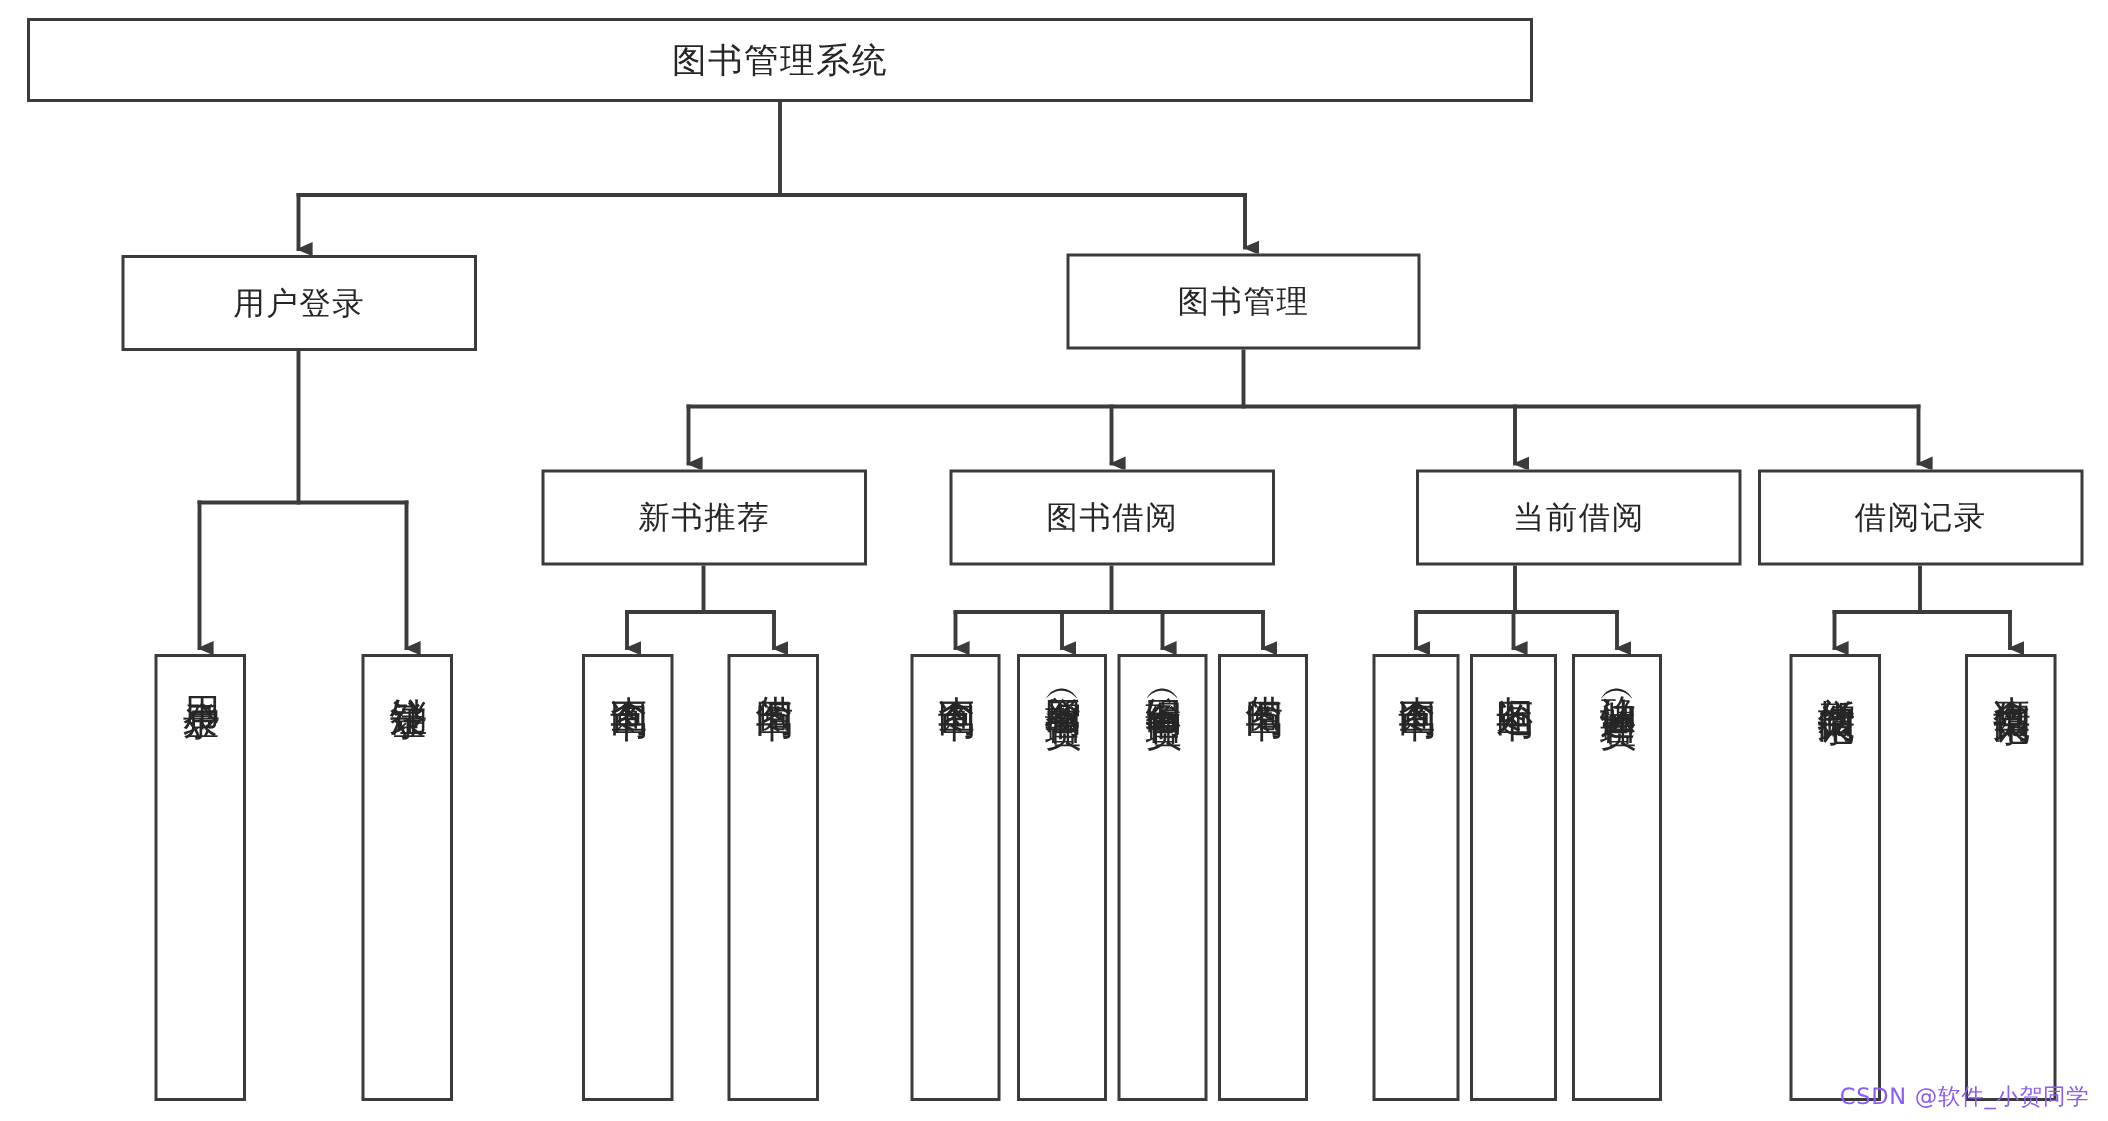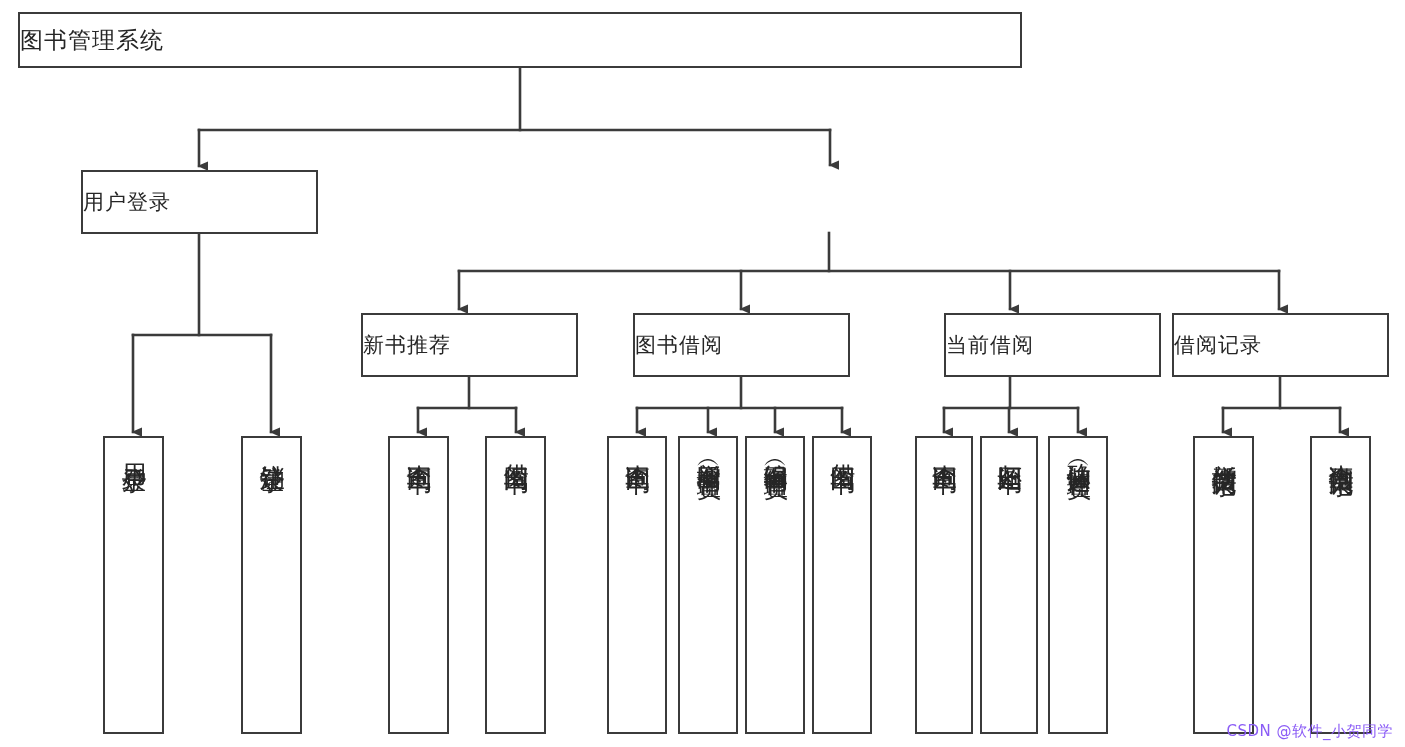--- a/index.html
+++ b/index.html
@@ -16,21 +16,21 @@
   #wires{position:absolute;left:0;top:0;width:1405px;height:747px;}
 
   
   .node{
     position:absolute;
     box-sizing:border-box;
     background:#ffffff;
     border:2.5px solid #3b3b3b;
     display:flex;
     align-items:center;
-    justify-content:flex-start;
+    justify-content:center;
     color:#262626;
     z-index:3;
   }
   .node .lbl{
     display:block;
     white-space:nowrap;
     letter-spacing:1px;
   }
 
   
@@ -151,20 +151,23 @@
     </g>
   </svg>
 
   <div class="node root">
     <span class="lbl">图书管理系统</span>
   </div>
 
   <div class="node lvl1 n-userlogin">
     <span class="lbl">用户登录</span>
   </div>
+  <div class="node lvl1 n-bookmgmt">
+    <span class="lbl">图书管理</span>
+  </div>
 
   <div class="node lvl2 n-newbook">
     <span class="lbl">新书推荐</span>
   </div>
   <div class="node lvl2 n-borrow">
     <span class="lbl">图书借阅</span>
   </div>
   <div class="node lvl2 n-current">
     <span class="lbl">当前借阅</span>
   </div>

